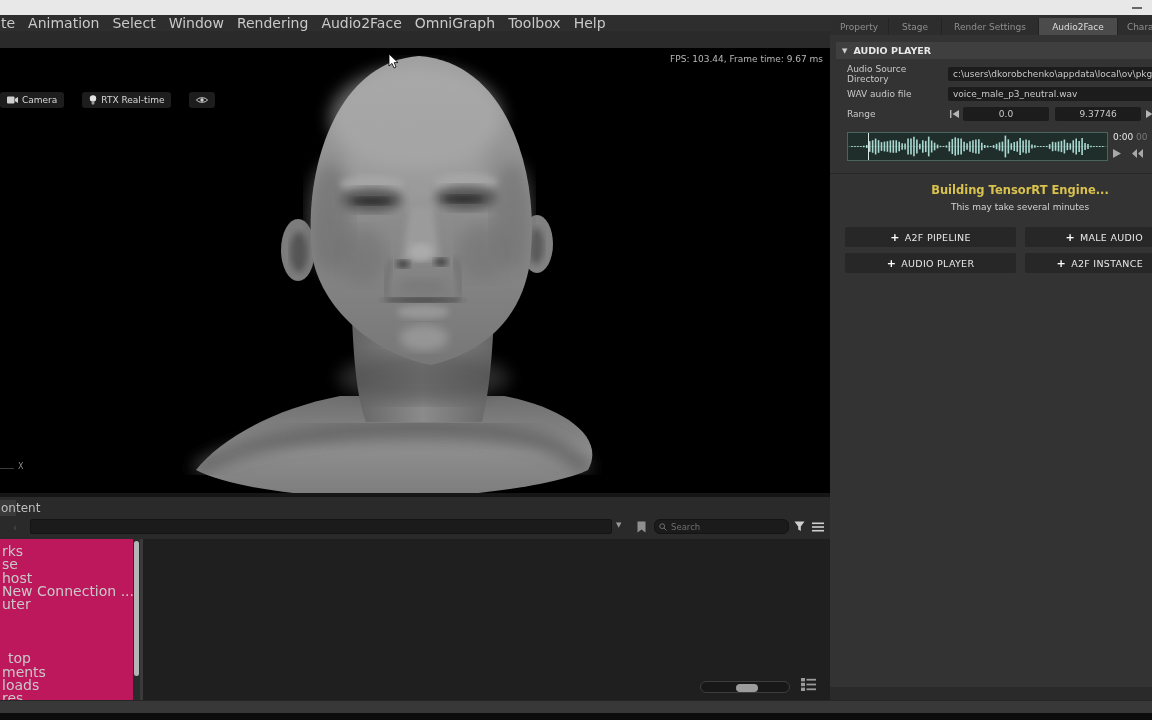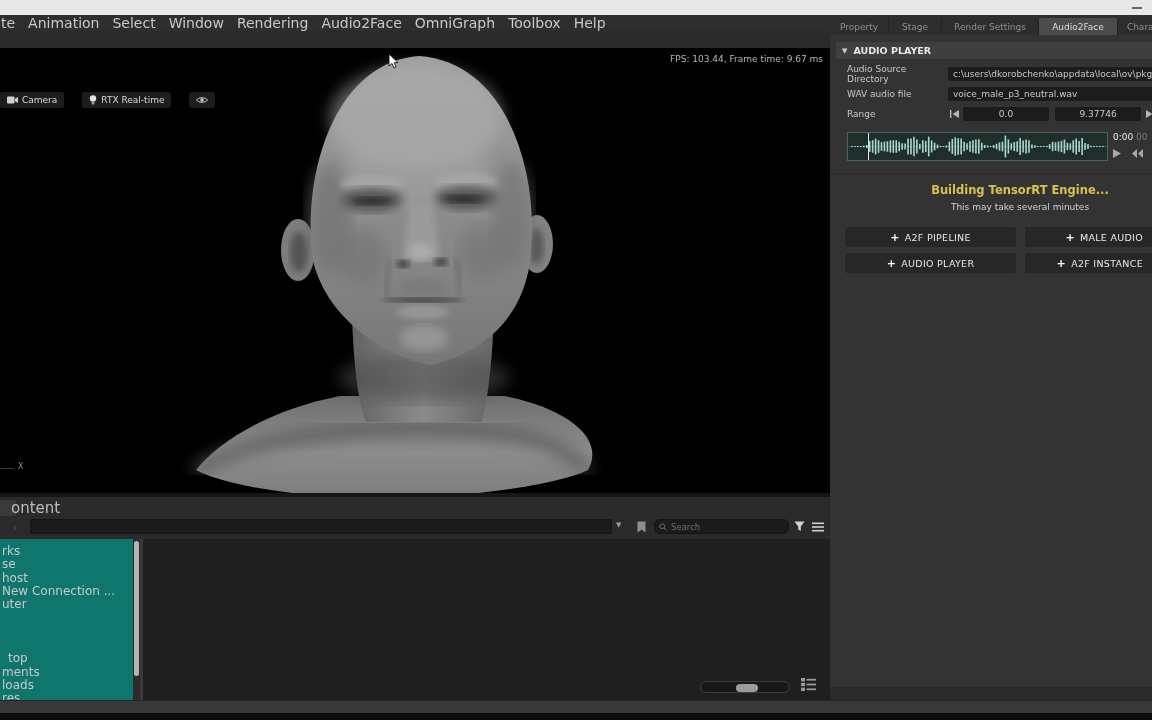--- a/index.html
+++ b/index.html
@@ -35,37 +35,37 @@
   .cursor { position:absolute; left:388px; top:6px; }
   .axis-gizmo { position:absolute; left:0; top:414px; height:12px; }
   .axis-line { position:absolute; left:0; top:6px; width:14px; height:1px; background:#3a3a3a; }
   .axis-label { position:absolute; left:18px; top:0; font-size:8px; color:#8a8a8a; }
 
   .gap-strip { position:absolute; top:493px; left:0; width:830px; height:4px; background:#161616; }
 
   
   .content-panel { position:absolute; top:497px; left:0; width:830px; height:203px; background:#2a2a2a; overflow:hidden; }
   .content-tab { position:absolute; top:3px; left:0; width:16px; height:16px; background:#3a3a3a; color:#bdbdbd;
-                 font-size:15px; line-height:16px; padding-left:11px; }
+                 font-size:12px; line-height:16px; padding-left:1px; }
   .content-toolbar { position:absolute; top:20px; left:0; width:830px; height:21px; }
   .back-chevron { position:absolute; left:13px; top:5px; color:#5a5a5a; font-size:10px; }
   .address-bar { position:absolute; left:30px; top:2px; width:582px; height:15px; background:#1b1b1b;
                  border:1px solid #141414; border-radius:2px; }
   .addr-drop { position:absolute; left:616px; top:4px; font-size:7px; color:#9a9a9a; cursor:pointer; }
   .bookmark-btn { position:absolute; left:634px; top:2px; width:14px; height:15px; display:flex; align-items:center; justify-content:center; cursor:pointer; }
   .search-box { position:absolute; left:654px; top:2px; width:135px; height:15px; background:#1b1b1b; border:1px solid #141414;
                 border-radius:6px; display:flex; align-items:center; gap:4px; padding:0 4px; }
   .search-box input { flex:1; background:transparent; border:none; outline:none; color:#cfcfcf; font-size:8.5px; font-family:"DejaVu Sans", sans-serif; }
   .search-box input::placeholder { color:#6f6f6f; }
   .funnel-btn { position:absolute; left:792px; top:2px; width:14px; height:15px; display:flex; align-items:center; justify-content:center; cursor:pointer; }
   .hamburger-btn { position:absolute; left:810px; top:2px; width:16px; height:15px; display:flex; align-items:center; justify-content:center; cursor:pointer; }
 
   .content-split { position:absolute; top:42px; left:0; width:830px; height:161px; }
-  .tree-pane { position:absolute; left:0; top:0; width:133px; height:161px; background:#0f766e; padding-top:6px;
-               font-size:12px; color:#c9c9c9; overflow:hidden; }
+  .tree-pane { position:absolute; left:0; top:0; width:133px; height:161px; background:#be185d; padding-top:6px;
+               font-size:14px; color:#c9c9c9; overflow:hidden; }
   .tree-item { height:13.3px; line-height:13.3px; padding-left:2px; white-space:nowrap; cursor:pointer; }
   .tree-group2 { margin-top:41px;padding-left:8px; }
   .vscroll { position:absolute; left:133px; top:0; width:7px; height:161px; background:#2b2b2b; }
   .vscroll-thumb { position:absolute; left:1px; top:2px; width:5px; height:135px; background:#b5b5b5; border-radius:3px; cursor:pointer; }
   .divider-v { position:absolute; left:140px; top:0; width:3px; height:161px; background:#3a3a3a; }
   .files-pane { position:absolute; left:143px; top:0; width:687px; height:161px; background:#1f1f1f; }
   .zoom-slider { position:absolute; right:40px; bottom:7px; width:90px; height:12px; background:#181818;
                  border:1px solid #3d3d3d; border-radius:6px; cursor:pointer; }
   .zoom-handle { position:absolute; left:35px; top:2px; width:22px; height:8px; background:#9c9c9c; border-radius:4px; }
   .gridview-btn { position:absolute; right:14px; bottom:5px; cursor:pointer; }

